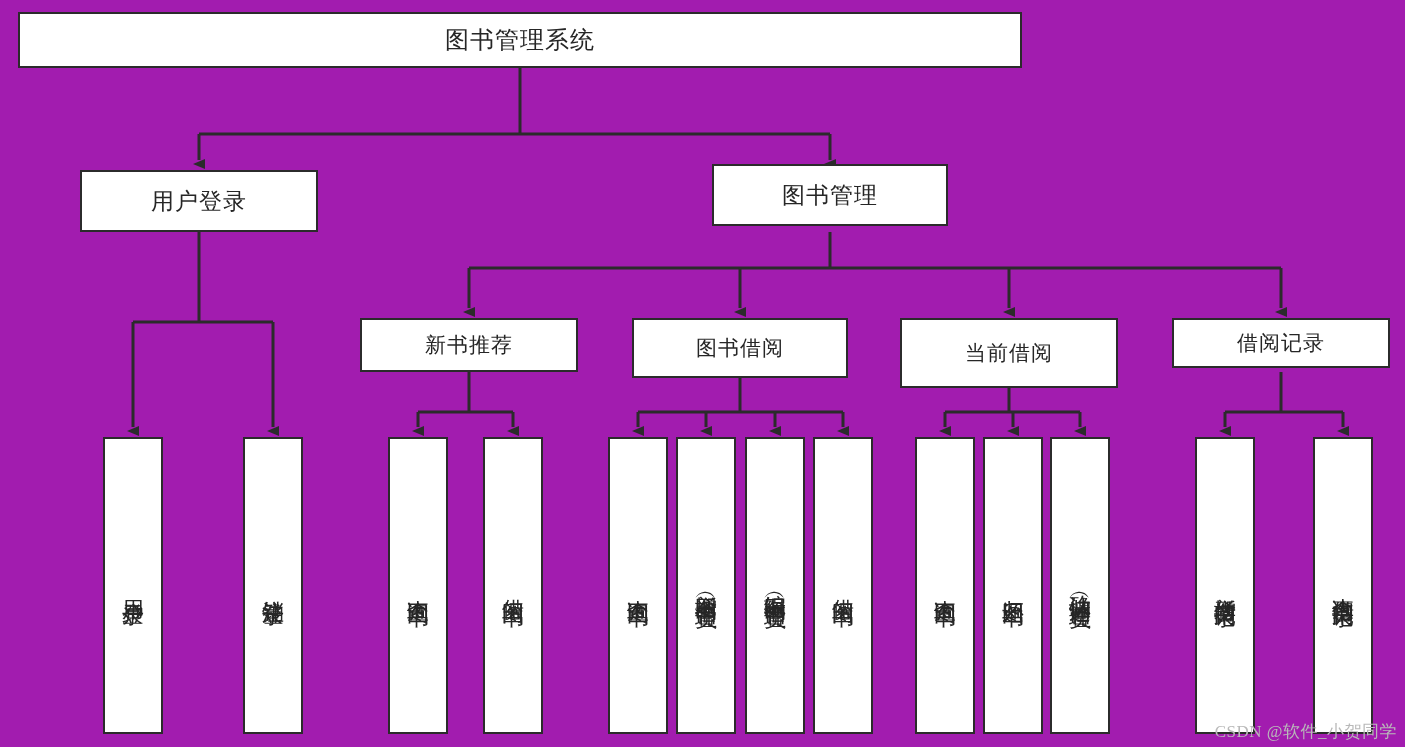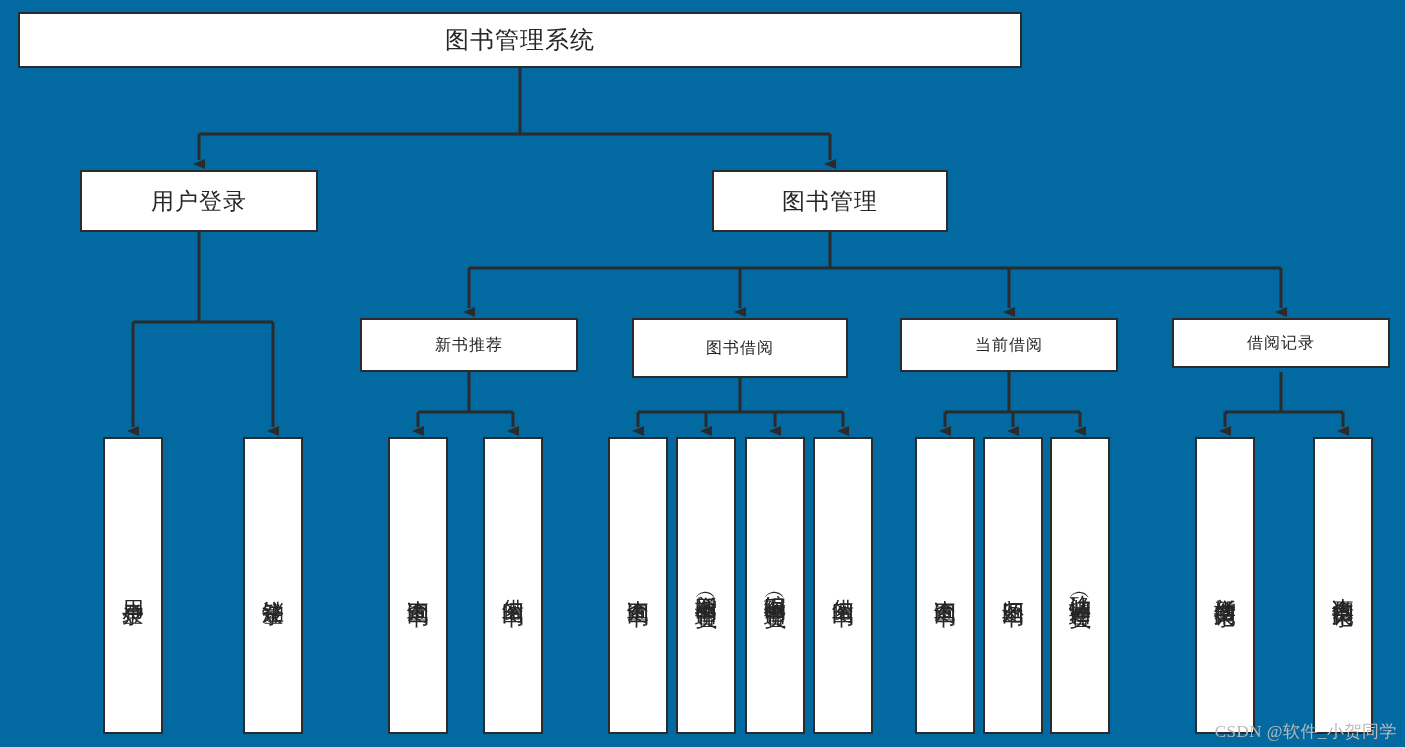--- a/index.html
+++ b/index.html
@@ -5,21 +5,21 @@
 <style>
   html,body{margin:0;padding:0;background:#ffffff;}
   body{
     font-family:"Liberation Sans","DejaVu Sans",sans-serif;
     color:#1a1a1a;
   }
   #canvas{
     position:relative;
     width:1405px;
     height:747px;
-    background:#0369a1;
+    background:#a21caf;
     overflow:hidden;
   }
   svg#wires{
     position:absolute;
     left:0;top:0;
     width:1405px;height:747px;
     pointer-events:none;
   }
   .node{
     position:absolute;
@@ -47,21 +47,21 @@
     writing-mode:vertical-rl;
     text-orientation:upright;
     font-size:22px;
     line-height:1.1;
     letter-spacing:2px;
     white-space:normal;
     max-height:285px;
   }
   .node.root .label{font-size:24px;}
   .node.l2 .label{font-size:23px;}
-  .node.l3 .label{font-size:16px;}
+  .node.l3 .label{font-size:21px;}
 
   #watermark{
     position:absolute;
     right:8px;
     bottom:4px;
     font-size:17px;
     color:#b9b9b9;
     letter-spacing:0.5px;
     user-select:none;
     font-family:Liberation Serif, serif;
@@ -124,31 +124,31 @@
     </g>
   </svg>
 
   <div class="node root" style="left: 18px; top: 12px; width: 1004px; height: 56px;">
     <span class="label">图书管理系统</span>
   </div>
 
   <div class="node l2" style="left: 80px; top: 170px; width: 238px; height: 62px;">
     <span class="label">用户登录</span>
   </div>
-  <div class="node l2" style="left: 712px; top: 170px; width: 236px; height: 62px;">
+  <div class="node l2" style="left: 712px; top: 164px; width: 236px; height: 62px;">
     <span class="label">图书管理</span>
   </div>
 
   <div class="node l3" style="left: 360px; top: 318px; width: 218px; height: 54px;">
     <span class="label">新书推荐</span>
   </div>
   <div class="node l3" style="left: 632px; top: 318px; width: 216px; height: 60px; justify-content: center;">
     <span class="label">图书借阅</span>
   </div>
-  <div class="node l3" style="left: 900px; top: 318px; width: 218px; height: 54px;">
+  <div class="node l3" style="left: 900px; top: 318px; width: 218px; height: 70px;">
     <span class="label">当前借阅</span>
   </div>
   <div class="node l3" style="left: 1172px; top: 318px; width: 218px; height: 50px;">
     <span class="label">借阅记录</span>
   </div>
 
   <div class="node leaf" style="left: 103px; top: 437px; width: 60px; height: 297px;">
     <span class="label">用户登录</span>
   </div>
   <div class="node leaf" style="left: 243px; top: 437px; width: 60px; height: 297px;">

